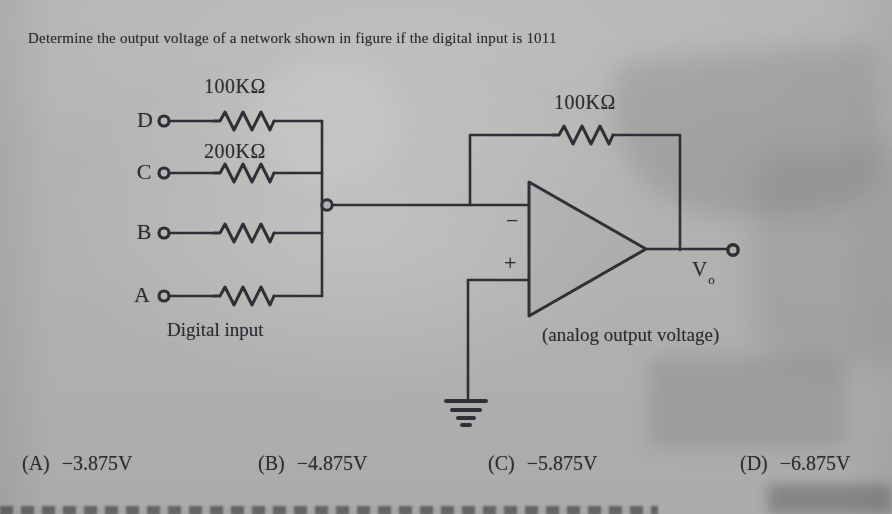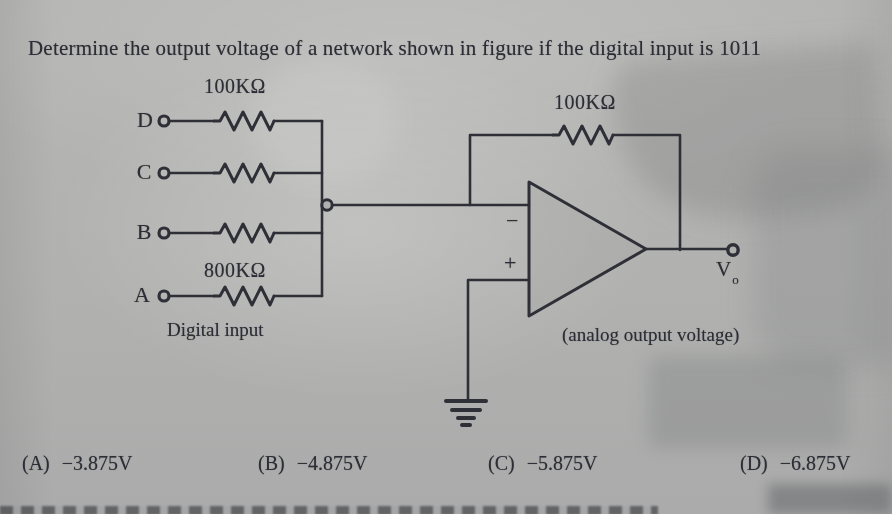--- a/index.html
+++ b/index.html
@@ -6,26 +6,26 @@
   .stage {
     position:relative; width:892px; height:514px; overflow:hidden;
     font-family:"Liberation Serif", serif; color:#2d2d35;
     background:
       radial-gradient(ellipse 430px 250px at 40% 44%, rgba(255,255,255,0.20), rgba(255,255,255,0) 70%),
       radial-gradient(ellipse 620px 210px at 45% 10%, rgba(255,255,255,0.14), rgba(255,255,255,0) 75%),
       linear-gradient(90deg, rgba(0,0,0,0.06) 0, rgba(0,0,0,0) 6%, rgba(0,0,0,0) 94%, rgba(0,0,0,0.05) 100%),
       linear-gradient(180deg, #b5b6b4 0%, #b1b2b0 55%, #aaabaa 100%);
   }
   .txt { position:absolute; white-space:nowrap; text-shadow:0 0 1px rgba(46,46,54,0.45); }
-  .title { left:28px; top:36px; font-size:21px; letter-spacing:0.2px; }
+  .title { left:28px; top:30px; font-size:15px; letter-spacing:0.2px; }
   .rlabel { font-size:20px; width:116px; text-align:center; letter-spacing:0.5px; }
   .tlabel { font-size:22px; width:24px; text-align:center; }
   .cap { font-size:19px; }
   .sign { font-size:22px; line-height:1; }
-  .vo { left:716px; top:257px; font-size:21px; }
+  .vo { left:692px; top:257px; font-size:21px; }
   .vo sub { font-size:13px; position:relative; bottom:-3px; left:1px; }
   .answer { top:452px; font-size:20px; display:flex; gap:12px; }
   svg.circuit { position:absolute; left:0; top:0; }
   .artifact { position:absolute; pointer-events:none; }
   .wm1 { left:615px; top:52px; width:265px; height:165px; background:rgba(108,108,110,0.26);
          border-radius:30px 8px 60px 120px; filter:blur(13px); transform:rotate(-4deg); }
   .wm2 { left:752px; top:150px; width:150px; height:215px; background:rgba(110,110,112,0.22);
          border-radius:40px 0 0 50px; filter:blur(15px); }
   .wm3 { left:648px; top:356px; width:200px; height:92px; background:rgba(112,112,114,0.28);
          border-radius:10px; filter:blur(9px); }
@@ -90,35 +90,35 @@
       <g stroke-width="4">
         <path d="M446,401 H486"></path>
         <path d="M452,410 H480"></path>
         <path d="M458,418 H474"></path>
         <path d="M462,425 H470"></path>
       </g>
     </g>
   </svg>
 
   <div class="txt rlabel" style="left:177px; top:75px">100KΩ</div>
-  <div class="txt rlabel" style="left:177px; top:259px">800KΩ</div>
+  <div class="txt rlabel" style="left:177px; top:140px">200KΩ</div>
   <div class="txt rlabel" style="left:527px; top:91px">100KΩ</div>
 
   <div class="txt tlabel" style="left:133px; top:107px">D</div>
   <div class="txt tlabel" style="left:132px; top:159px">C</div>
   <div class="txt tlabel" style="left:132px; top:219px">B</div>
   <div class="txt tlabel" style="left:130px; top:282px">A</div>
 
   <div class="txt sign" style="left:506px; top:210px">−</div>
   <div class="txt sign" style="left:504px; top:252px">+</div>
 
   <div class="txt vo"><span>V</span><sub>o</sub></div>
 
   <div class="txt cap" style="left:167px; top:319px">Digital input</div>
-  <div class="txt cap" style="left:562px; top:324px">(analog output voltage)</div>
+  <div class="txt cap" style="left:542px; top:324px">(analog output voltage)</div>
 
   <div class="txt answer" style="left:22px">
     <span>(A)</span>
     <span>−3.875V</span>
   </div>
   <div class="txt answer" style="left:258px">
     <span>(B)</span>
     <span>−4.875V</span>
   </div>
   <div class="txt answer" style="left:488px">

